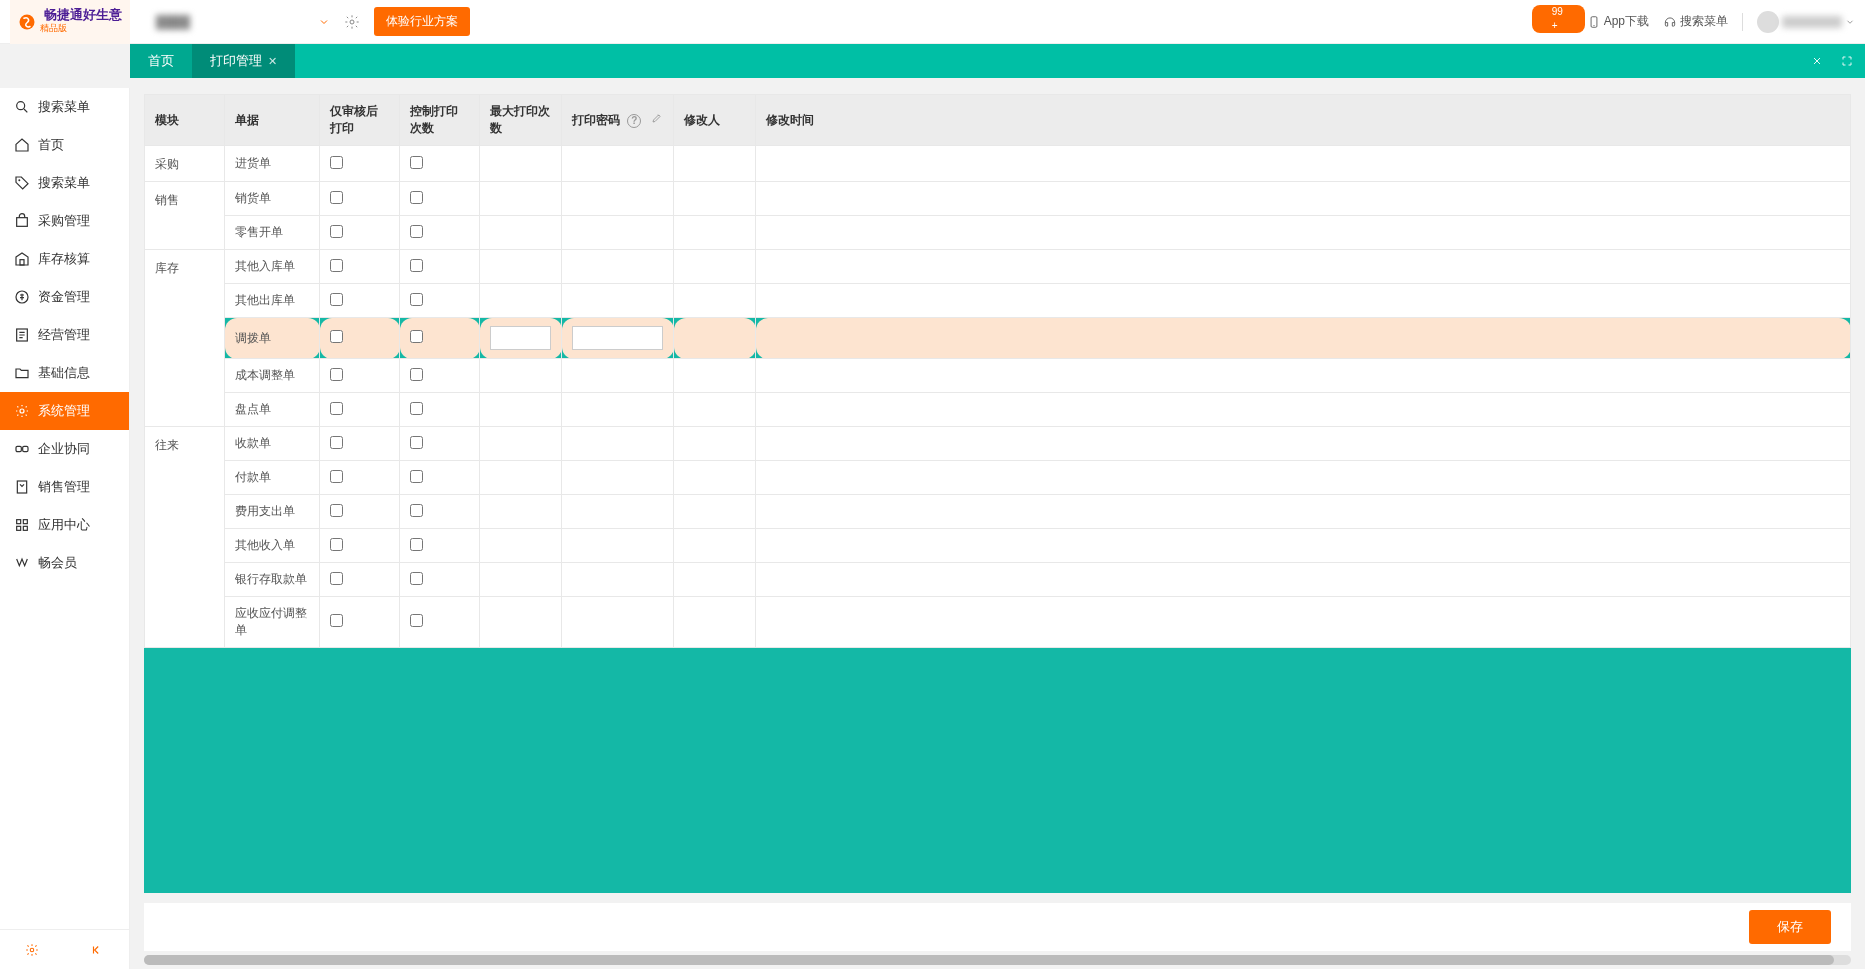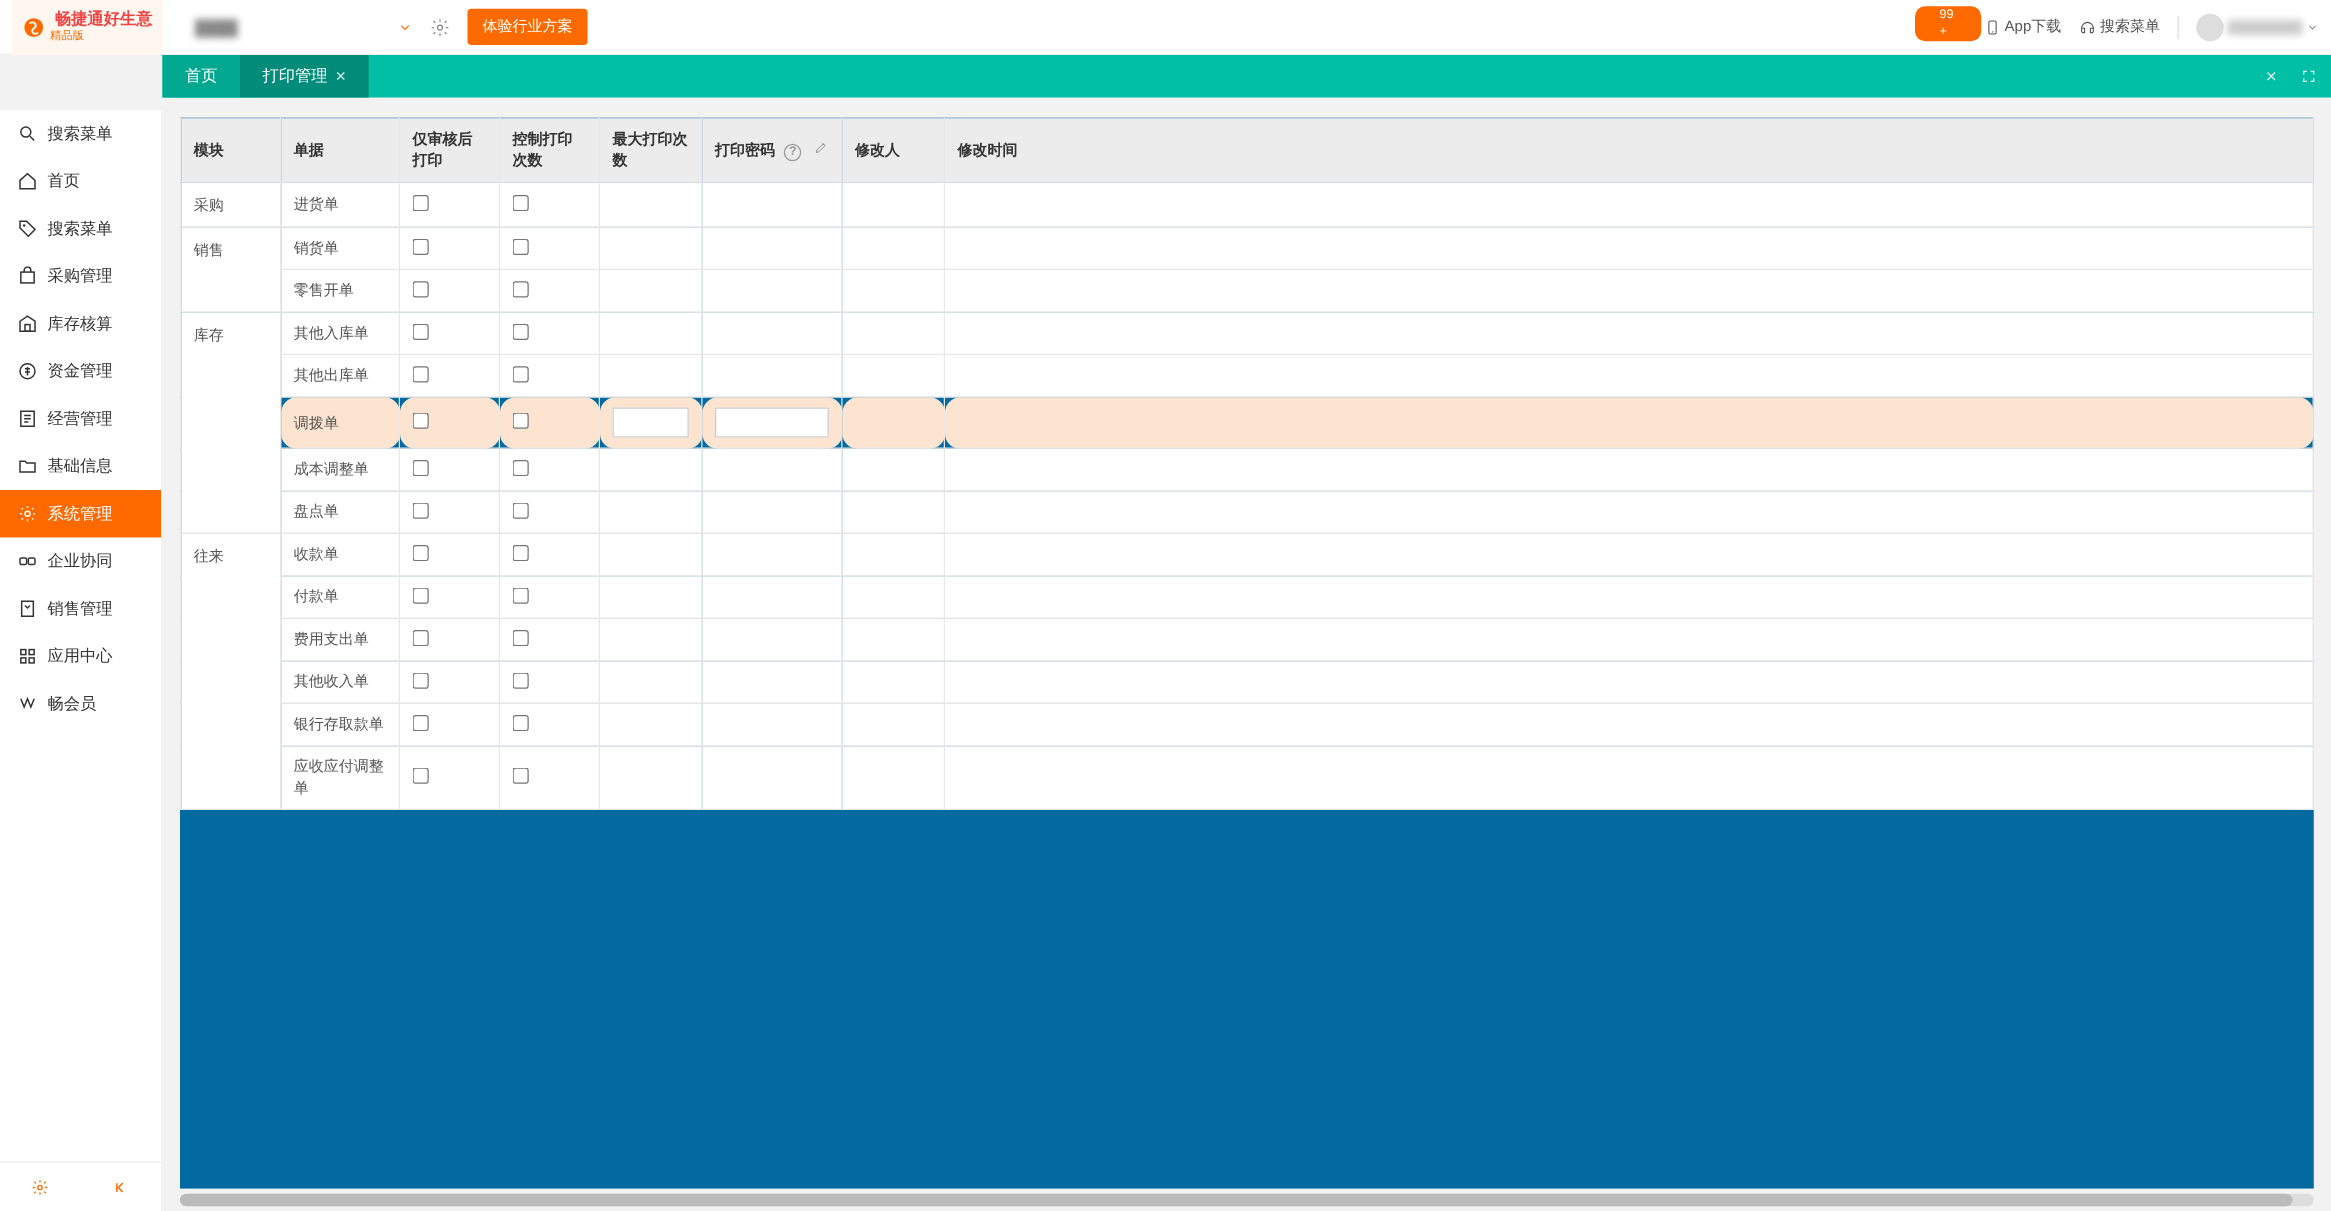--- a/index.html
+++ b/index.html
@@ -2,21 +2,21 @@
 <html><head>
 <meta charset="utf-8">
 <style>
   * { box-sizing: border-box; margin: 0; padding: 0; }
   body { font-family: "Microsoft YaHei", Arial, sans-serif; font-size: 12px; color: #333; background: #f2f2f2; overflow: hidden; }
   
   
   .top-header { height: 44px; background: #fff; display: flex; align-items: center; padding: 0 10px; border-bottom: 1px solid #eee; }
   .logo-area { width: 120px; display: flex; align-items: center; background: #fff6ef; height: 44px; }
   .logo-icon { width: 18px; height: 18px; margin-left: 8px; }
-  .logo-text { margin-left: 4px; color: #ef4444; font-size: 13px; font-weight: bold; line-height: 1; }
+  .logo-text { margin-left: 4px; color: #4c1d95; font-size: 13px; font-weight: bold; line-height: 1; }
   .logo-sub { font-size: 9px; color: #ff6a00; display: block; font-weight: normal; }
   .org-select { margin-left: 18px; width: 190px; height: 28px; display: flex; align-items: center; padding: 0 8px; color: #999; cursor: pointer; }
   .org-select .blur { filter: blur(3px); color: #888; }
   .org-chevron { margin-left: auto; color: #ff6a00; }
   .gear-btn { margin-left: 6px; color: #888; cursor: pointer; }
   .trial-btn { margin-left: 14px; background: #ff6a00; color: #fff; padding: 6px 12px; border-radius: 3px; border: none; cursor: pointer; font-size: 12px; }
   .top-right { margin-left: auto; display: flex; align-items: center; gap: 14px; }
   .tr-item { display: flex; align-items: center; gap: 3px; color: #555; cursor: pointer; position: relative; }
   .badge-99 { position: absolute; top: -8px; right: -12px; background: #ff6a00; color: #fff; font-size: 10px; padding: 0 20px; border-radius: 8px; line-height: 14px; }
   .divider-v { width: 1px; height: 18px; background: #ddd; }
@@ -36,21 +36,21 @@
   .main-area { flex: 1; display: flex; flex-direction: column; min-width: 0; }
   .tabs-bar { height: 34px; background: #00bfa5; display: flex; align-items: stretch; color: #fff; }
   .tab { display: flex; align-items: center; padding: 0 18px; font-size: 13px; cursor: pointer; gap: 6px; }
   .tab.home { background: #00a890; }
   .tab.active { background: #008c78; }
   .tab-close { font-size: 11px; opacity: .8; cursor: pointer; }
   .tabs-right { margin-left: auto; display: flex; align-items: center; gap: 10px; padding-right: 8px; }
   .tabs-right span { cursor: pointer; padding: 4px; opacity: .9; }
 
   .content-wrap { flex: 1; overflow: auto; padding: 16px 14px 0 14px; display: flex; flex-direction: column; }
-  .panel { background: #0369a1; flex: 1; padding: 0; position: relative; }
+  .panel { background: #14b8a6; flex: 1; padding: 0; position: relative; }
   .tbl { width: 100%; border-collapse: collapse; table-layout: fixed; }
   .tbl th, .tbl td { border: 1px solid #e8e8e8; padding: 8px 10px; text-align: left; font-size: 12px; }
   .tbl th { background: #ececec; font-weight: bold; color: #333; height: 32px; }
   .tbl td { background: #fff; color: #555; height: 32px; }
   .tbl .module-cell { vertical-align: top; padding-top: 10px; }
   .tbl .row-active td { background: #fde4d0; border-radius: 12px; }
   .tbl .row-active input[type="text"] { width: 100%; height: 24px; border: 1px solid #ccc; background: #fff; padding: 0 4px; }
   .cb { width: 13px; height: 13px; cursor: pointer; }
   .help-q { display: inline-block; width: 14px; height: 14px; border: 1px solid #999; border-radius: 50%; font-size: 10px; line-height: 12px; text-align: center; color: #999; margin-left: 4px; }
   .edit-pen { float: right; color: #999; cursor: pointer; }
@@ -464,18 +464,21 @@
                 <td><input type="checkbox" class="cb" style=""></td>
                 <td><input type="checkbox" class="cb" style=""></td>
                 <td></td>
                 <td></td>
                 <td></td>
                 <td></td>
               </tr>
             </tbody>
         </table>
       </div>
+      <div class="footer-bar">
+        <button class="save-btn">保存</button>
+      </div>
     </div>
     <div class="h-scroll">
       <div class="h-scroll-thumb"></div>
     </div>
   </div>
 </div>
 
 </body></html>

